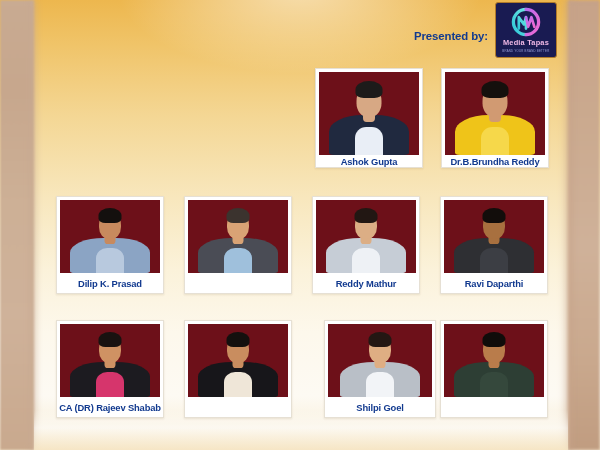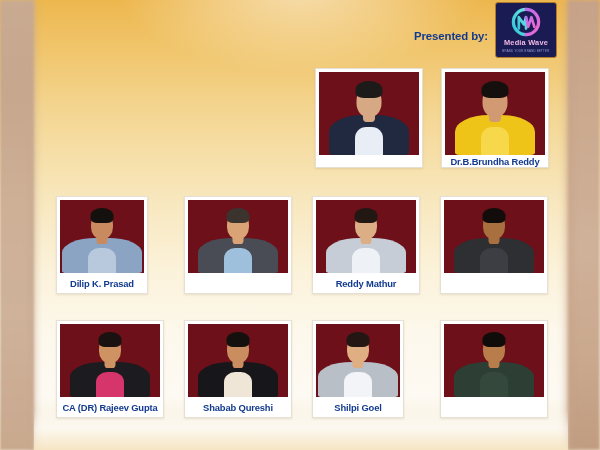--- a/index.html
+++ b/index.html
@@ -152,49 +152,50 @@
         <linearGradient id="gpk" x1="0" y1="0" x2="1" y2="1">
           <stop offset="0" stop-color="#b96bf0"></stop>
             <stop offset="1" stop-color="#f06ad0"></stop>
         </linearGradient>
       </defs>
       <path d="M50 8 A42 42 0 0 0 50 92" fill="none" stroke="url(#gcy)" stroke-width="11" stroke-linecap="round"></path>
       <path d="M50 8 A42 42 0 0 1 50 92" fill="none" stroke="url(#gpk)" stroke-width="11" stroke-linecap="round"></path>
       <path d="M26 72 L26 34 L43 58 L50 34 L50 72" fill="none" stroke="url(#gcy)" stroke-width="9" stroke-linejoin="round" stroke-linecap="round"></path>
       <path d="M50 34 L57 66 L68 34 L78 66" fill="none" stroke="url(#gpk)" stroke-width="9" stroke-linejoin="round" stroke-linecap="round"></path>
     </svg>
-    <div class="brand-name">Media Wave</div>
+    <div class="brand-name">Media Tapas</div>
     <div class="brand-tag">BRAND YOUR BRAND BETTER</div>
   </div>
 
   <div id="cards-layer">
       <div class="card tall" style="left: 315px; top: 68px; width: 108px; height: 100px;">
         <div class="photo" style="background: rgb(109, 16, 25);">
           <div class="sil" style="width: 108px; height: 83px;">
             <div class="body" style="width: 80px; height: 40px; bottom: 0px; background: rgb(32, 41, 63);"></div>
             <div class="shirt" style="width: 28px; height: 28px; bottom: 0px; background: rgb(233, 238, 246);"></div>
             <div class="body" style="width: 12px; height: 13px; bottom: 33px; border-radius: 30%; background: rgb(215, 168, 132);"></div>
             <div class="head" style="width: 25px; height: 31px; bottom: 38px; background: rgb(215, 168, 132);"></div>
             <div class="head" style="width: 27px; height: 17px; bottom: 57px; border-radius: 50% 50% 30% 30%; background: rgb(29, 27, 26);"></div>
           </div>
         </div>
+        <div class="name" style="color: rgb(18, 58, 143);">Ashok Gupta</div>
       </div>
       <div class="card tall" style="left: 441px; top: 68px; width: 108px; height: 100px;">
         <div class="photo" style="background: rgb(109, 16, 25);">
           <div class="sil" style="width: 108px; height: 83px;">
             <div class="body" style="width: 80px; height: 40px; bottom: 0px; background: rgb(239, 196, 25);"></div>
             <div class="shirt" style="width: 28px; height: 28px; bottom: 0px; background: rgb(246, 216, 74);"></div>
             <div class="body" style="width: 12px; height: 13px; bottom: 33px; border-radius: 30%; background: rgb(209, 154, 114);"></div>
             <div class="head" style="width: 25px; height: 31px; bottom: 38px; background: rgb(209, 154, 114);"></div>
             <div class="head" style="width: 27px; height: 17px; bottom: 57px; border-radius: 50% 50% 30% 30%; background: rgb(21, 16, 13);"></div>
           </div>
         </div>
         <div class="name" style="color: rgb(18, 58, 143);">Dr.B.Brundha Reddy</div>
       </div>
-      <div class="card" style="left: 56px; top: 196px; width: 92px; height: 98px;">
+      <div class="card" style="left: 56px; top: 196px; width: 108px; height: 98px;">
         <div class="photo" style="background: rgb(109, 16, 25);">
           <div class="sil" style="width: 108px; height: 73px;">
             <div class="body" style="width: 80px; height: 35px; bottom: 0px; background: rgb(139, 164, 196);"></div>
             <div class="shirt" style="width: 28px; height: 25px; bottom: 0px; background: rgb(184, 201, 222);"></div>
             <div class="body" style="width: 11px; height: 12px; bottom: 29px; border-radius: 30%; background: rgb(200, 138, 94);"></div>
             <div class="head" style="width: 22px; height: 27px; bottom: 34px; background: rgb(200, 138, 94);"></div>
             <div class="head" style="width: 23px; height: 15px; bottom: 50px; border-radius: 50% 50% 30% 30%; background: rgb(20, 16, 14);"></div>
           </div>
         </div>
         <div class="name" style="color: rgb(18, 58, 143);">Dilip K. Prasad</div>
@@ -225,46 +226,46 @@
       <div class="card" style="left: 440px; top: 196px; width: 108px; height: 98px;">
         <div class="photo" style="background: rgb(109, 16, 25);">
           <div class="sil" style="width: 108px; height: 73px;">
             <div class="body" style="width: 80px; height: 35px; bottom: 0px; background: rgb(46, 47, 51);"></div>
             <div class="shirt" style="width: 28px; height: 25px; bottom: 0px; background: rgb(60, 62, 68);"></div>
             <div class="body" style="width: 11px; height: 12px; bottom: 29px; border-radius: 30%; background: rgb(168, 112, 63);"></div>
             <div class="head" style="width: 22px; height: 27px; bottom: 34px; background: rgb(168, 112, 63);"></div>
             <div class="head" style="width: 23px; height: 15px; bottom: 50px; border-radius: 50% 50% 30% 30%; background: rgb(18, 13, 11);"></div>
           </div>
         </div>
+        <div class="name" style="color: rgb(18, 58, 143);">Ravi Daparthi</div>
       </div>
       <div class="card" style="left: 56px; top: 320px; width: 108px; height: 98px;">
         <div class="photo" style="background: rgb(109, 16, 25);">
           <div class="sil" style="width: 108px; height: 73px;">
             <div class="body" style="width: 80px; height: 35px; bottom: 0px; background: rgb(28, 27, 32);"></div>
             <div class="shirt" style="width: 28px; height: 25px; bottom: 0px; background: rgb(214, 53, 108);"></div>
             <div class="body" style="width: 11px; height: 12px; bottom: 29px; border-radius: 30%; background: rgb(207, 146, 99);"></div>
             <div class="head" style="width: 22px; height: 27px; bottom: 34px; background: rgb(207, 146, 99);"></div>
             <div class="head" style="width: 23px; height: 15px; bottom: 50px; border-radius: 50% 50% 30% 30%; background: rgb(25, 18, 16);"></div>
           </div>
         </div>
-        <div class="name" style="color: rgb(18, 58, 143);">CA (DR) Rajeev Gupta</div>
+        <div class="name" style="color: rgb(18, 58, 143);">CA (DR) Rajeev Shabab</div>
       </div>
       <div class="card" style="left: 184px; top: 320px; width: 108px; height: 98px;">
         <div class="photo" style="background: rgb(109, 16, 25);">
           <div class="sil" style="width: 108px; height: 73px;">
             <div class="body" style="width: 80px; height: 35px; bottom: 0px; background: rgb(23, 22, 26);"></div>
             <div class="shirt" style="width: 28px; height: 25px; bottom: 0px; background: rgb(239, 230, 216);"></div>
             <div class="body" style="width: 11px; height: 12px; bottom: 29px; border-radius: 30%; background: rgb(201, 141, 95);"></div>
             <div class="head" style="width: 22px; height: 27px; bottom: 34px; background: rgb(201, 141, 95);"></div>
             <div class="head" style="width: 23px; height: 15px; bottom: 50px; border-radius: 50% 50% 30% 30%; background: rgb(20, 16, 14);"></div>
           </div>
         </div>
-        <div class="name" style="color: rgb(18, 58, 143);">Shabab Qureshi</div>
-      </div>
-      <div class="card" style="left: 312px; top: 320px; width: 92px; height: 98px;">
+      </div>
+      <div class="card" style="left: 324px; top: 320px; width: 112px; height: 98px;">
         <div class="photo" style="background: rgb(109, 16, 25);">
           <div class="sil" style="width: 108px; height: 73px;">
             <div class="body" style="width: 80px; height: 35px; bottom: 0px; background: rgb(185, 191, 199);"></div>
             <div class="shirt" style="width: 28px; height: 25px; bottom: 0px; background: rgb(242, 244, 247);"></div>
             <div class="body" style="width: 11px; height: 12px; bottom: 29px; border-radius: 30%; background: rgb(223, 174, 131);"></div>
             <div class="head" style="width: 22px; height: 27px; bottom: 34px; background: rgb(223, 174, 131);"></div>
             <div class="head" style="width: 23px; height: 15px; bottom: 50px; border-radius: 50% 50% 30% 30%; background: rgb(36, 23, 19);"></div>
           </div>
         </div>
         <div class="name" style="color: rgb(18, 58, 143);">Shilpi Goel</div>

